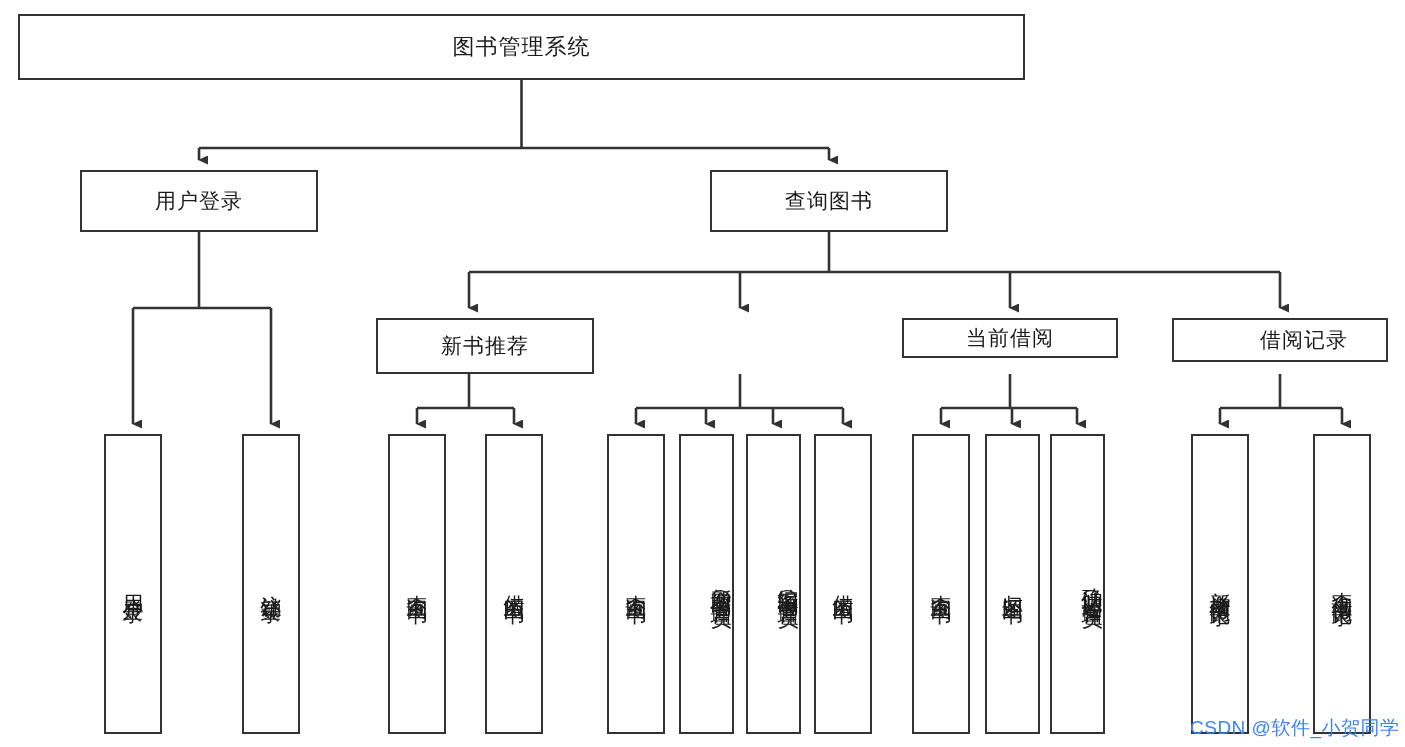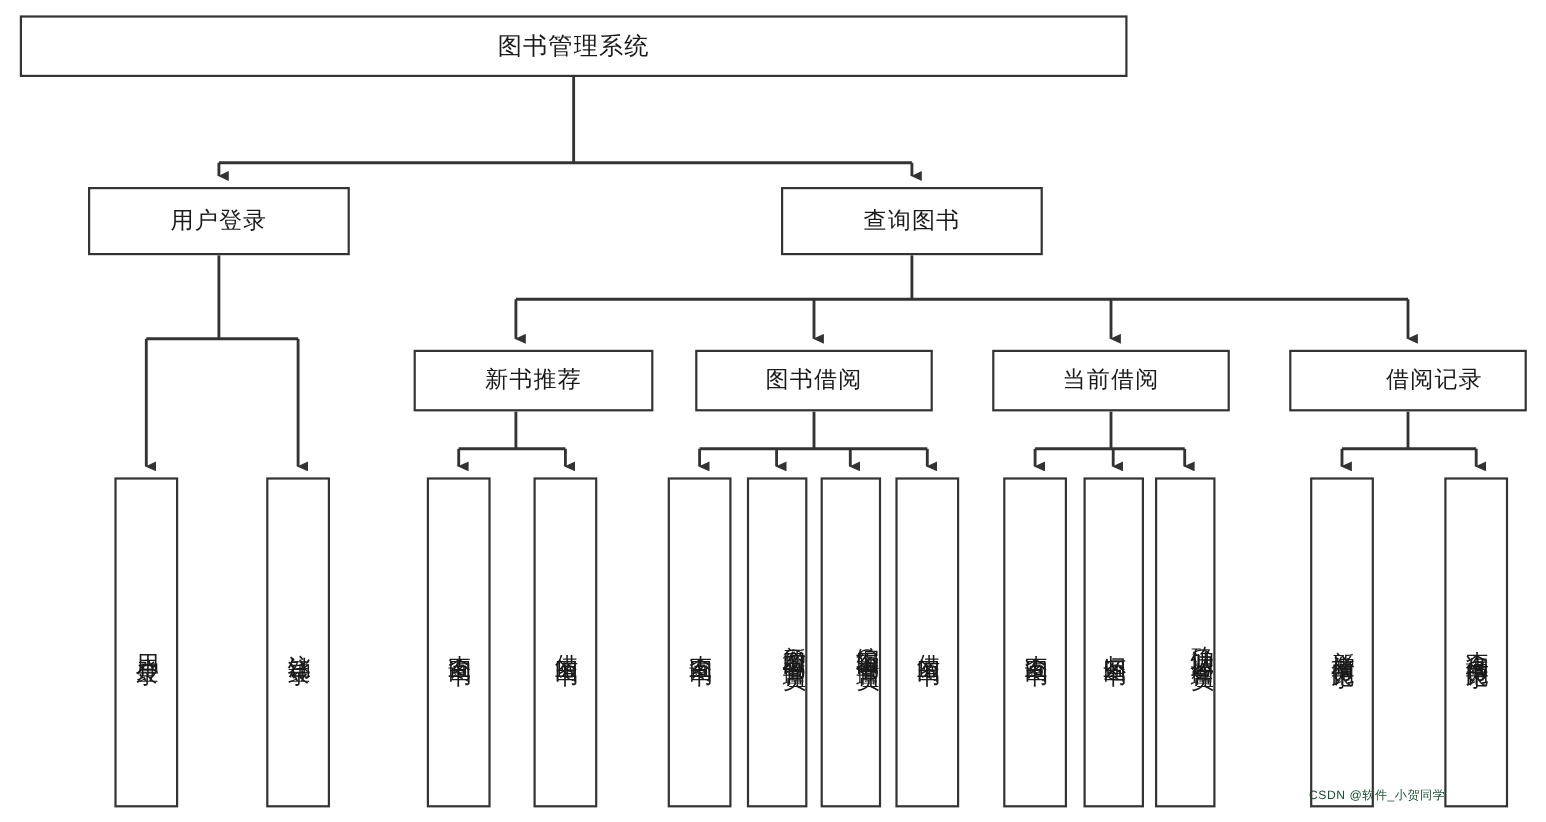--- a/index.html
+++ b/index.html
@@ -53,22 +53,22 @@
     padding: 4px 0;
     align-items: center;
     justify-content: center;
     white-space: nowrap;
   }
   .node-v.tall-start {
     align-items: flex-start;
   }
   .watermark {
     position: absolute;
-    font-size: 11px;
-    color: #14532d;
+    font-size: 19px;
+    color: #3b82f6;
     white-space: nowrap;
     letter-spacing: 0.5px;
   }
 </style>
 </head>
 <body>
 
 <div id="diagram-root">
 
   <svg id="connector-layer" viewBox="0 0 1405 747" width="1405" height="747">
@@ -118,41 +118,38 @@
       <path d="M1012,408 L1012,424" marker-end="url(#arrowhead)"></path>
       <path d="M1077,408 L1077,424" marker-end="url(#arrowhead)"></path>
 
       <path d="M1280,374 L1280,408"></path>
       <path d="M1220,408 L1342,408"></path>
       <path d="M1220,408 L1220,424" marker-end="url(#arrowhead)"></path>
       <path d="M1342,408 L1342,424" marker-end="url(#arrowhead)"></path>
     </g>
   </svg>
 
-  <div class="node node-h node-root" style="left:18px; top:14px; width:1007px; height:56px;">
+  <div class="node node-h node-root" style="left:18px; top:14px; width:1007px; height:66px;">
     <span>图书管理系统</span>
   </div>
 
   <div class="node node-h" style="left:80px; top:170px; width:238px; height:62px;">
     <span>用户登录</span>
   </div>
   <div class="node node-h" style="left:710px; top:170px; width:238px; height:62px;">
     <span>查询图书</span>
   </div>
 
   <div class="node node-h" style="left:376px; top:318px; width:218px; height:56px;">
     <span>新书推荐</span>
   </div>
-  <div class="node node-h" style="left:632px; top:318px; width:216px; height:56px;">
-    <span>图书借阅</span>
-  </div>
-  <div class="node node-h" style="left:902px; top:318px; width:216px; height:56px;">
+  <div class="node node-h" style="left:902px; top:318px; width:216px; height:40px;">
     <span>当前借阅</span>
   </div>
-  <div class="node node-h" style="left:1172px; top:318px; width:216px; height:56px;padding-left:48px;">
+  <div class="node node-h" style="left:1172px; top:318px; width:216px; height:44px;padding-left:48px;">
     <span>借阅记录</span>
   </div>
 
   <div class="node node-v" style="left:104px; top:434px; width:58px; height:300px;">
     <span>用户登录</span>
   </div>
   <div class="node node-v" style="left:242px; top:434px; width:58px; height:300px;">
     <span>注销登录</span>
   </div>
 

